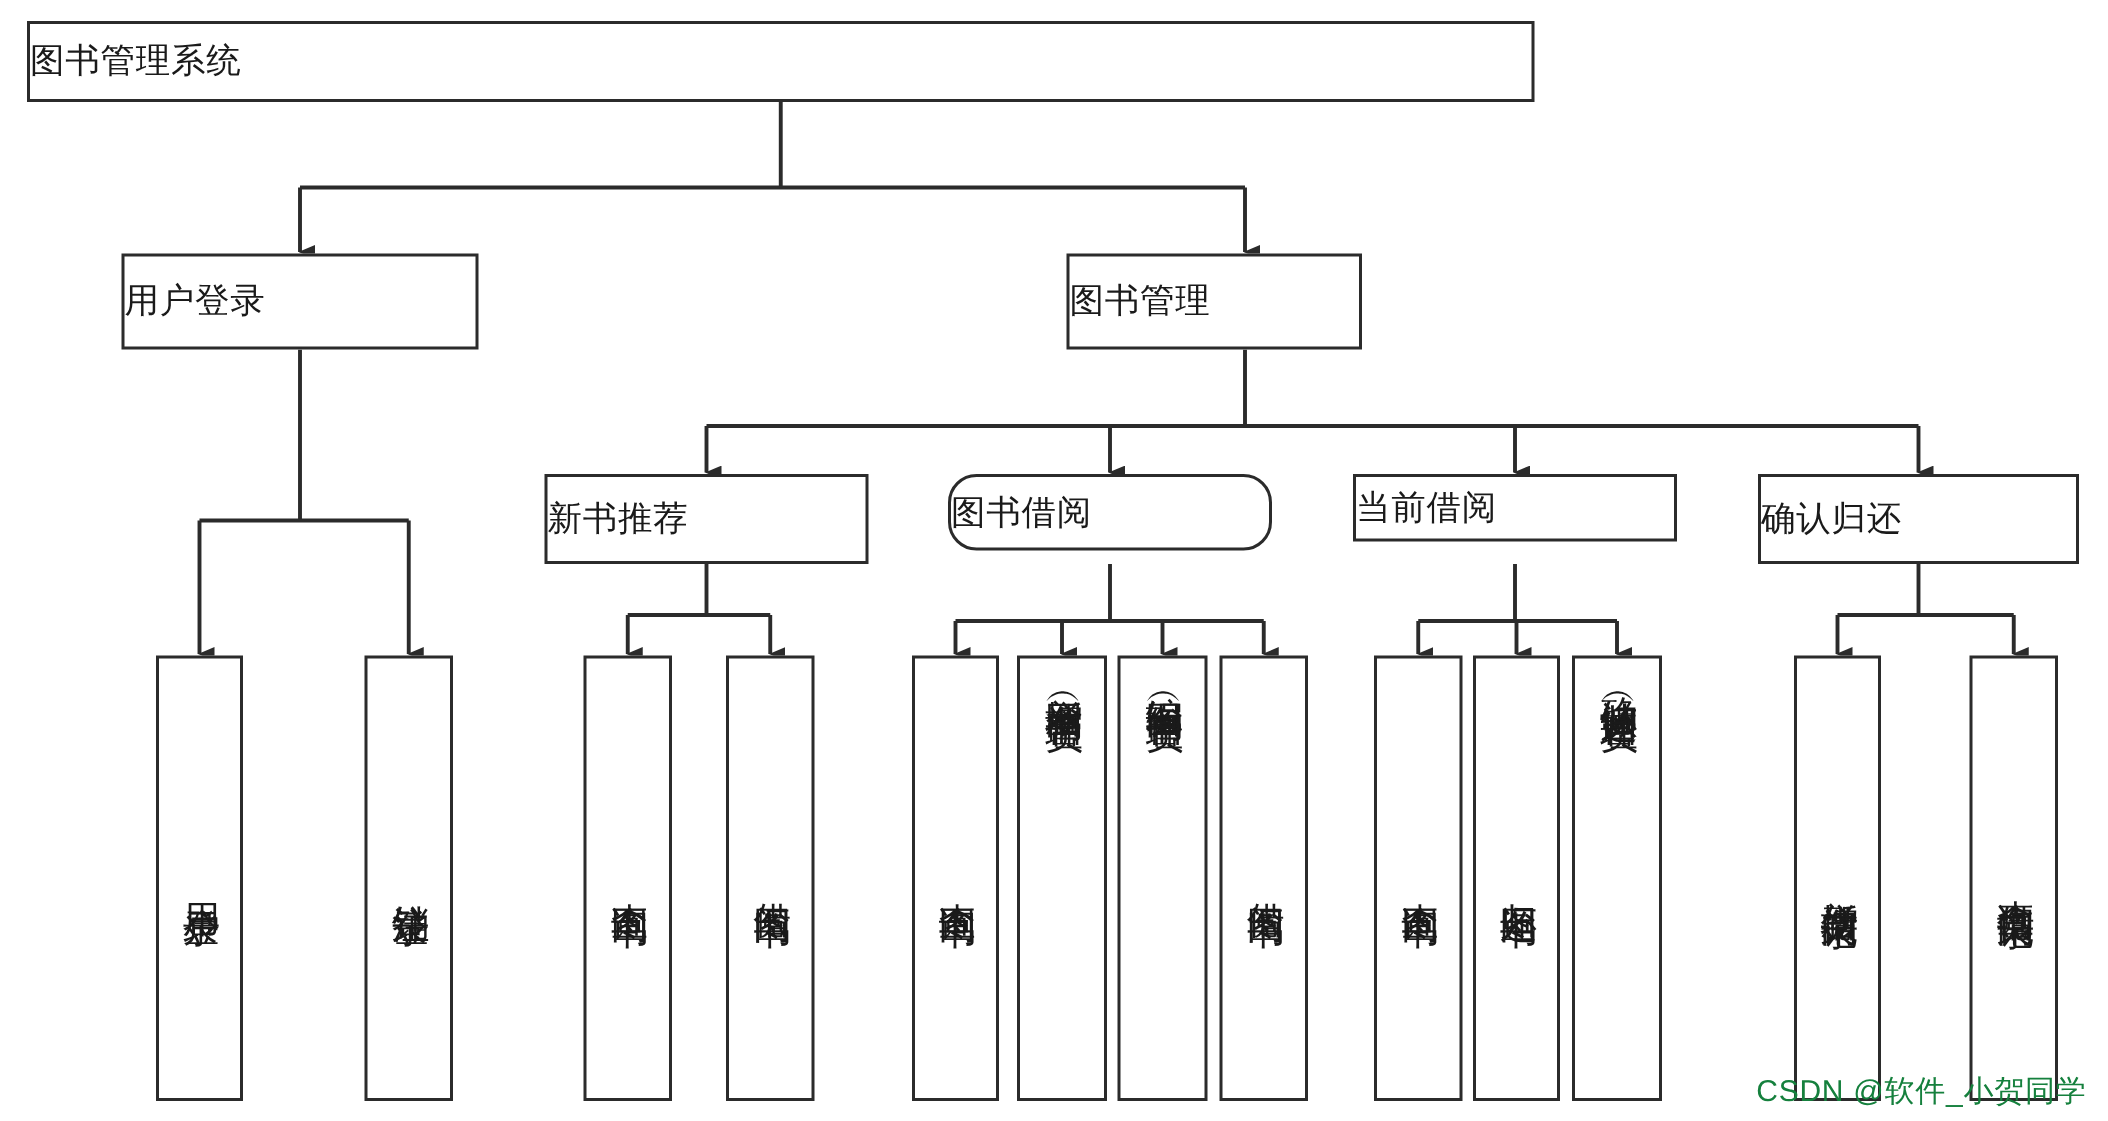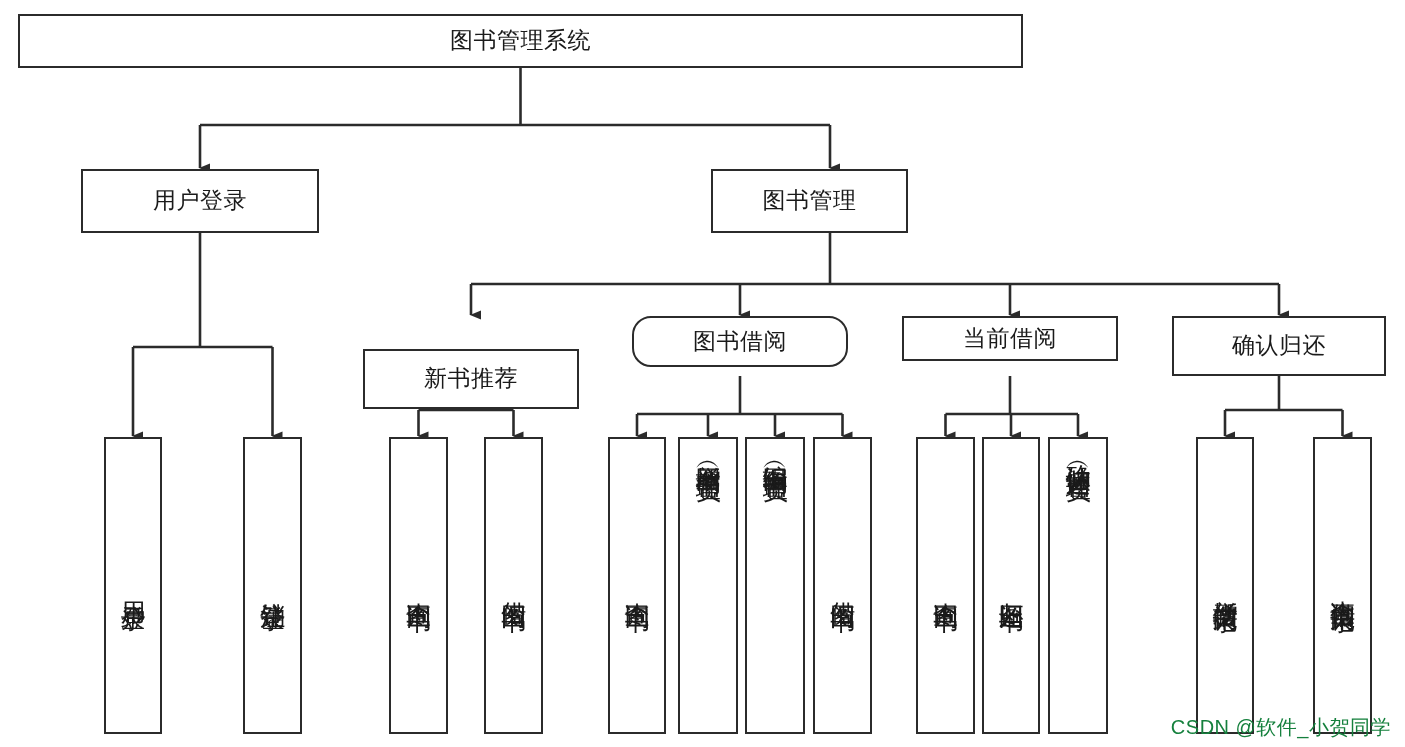--- a/index.html
+++ b/index.html
@@ -26,21 +26,20 @@
     width: 1405px;
     height: 747px;
   }
   .node {
     position: absolute;
     box-sizing: border-box;
     border: 2px solid #2b2b2b;
     background: #ffffff;
     display: flex;
     align-items: center;
-    justify-content: center;
     color: #1a1a1a;
   }
   .node-label {
     font-size: 23px;
     line-height: 1.12;
     letter-spacing: 0.5px;
     white-space: nowrap;
   }
   .node.vertical {
     align-items: flex-start;
@@ -120,21 +119,21 @@
   <div id="node-layer">
       <div class="node" style="left: 18px; top: 14px; width: 1005px; height: 54px;">
         <span class="node-label">图书管理系统</span>
       </div>
       <div class="node" style="left: 81px; top: 169px; width: 238px; height: 64px;">
         <span class="node-label">用户登录</span>
       </div>
       <div class="node" style="left: 711px; top: 169px; width: 197px; height: 64px;">
         <span class="node-label">图书管理</span>
       </div>
-      <div class="node" style="left: 363px; top: 316px; width: 216px; height: 60px; margin-top: 33px;">
+      <div class="node" style="left: 363px; top: 316px; width: 216px; height: 60px;">
         <span class="node-label">新书推荐</span>
       </div>
       <div class="node" style="left: 632px; top: 316px; width: 216px; height: 51px; border-radius: 19px;">
         <span class="node-label">图书借阅</span>
       </div>
       <div class="node" style="left: 902px; top: 316px; width: 216px; height: 45px;">
         <span class="node-label">当前借阅</span>
       </div>
       <div class="node" style="left: 1172px; top: 316px; width: 214px; height: 60px;">
         <span class="node-label">确认归还</span>

